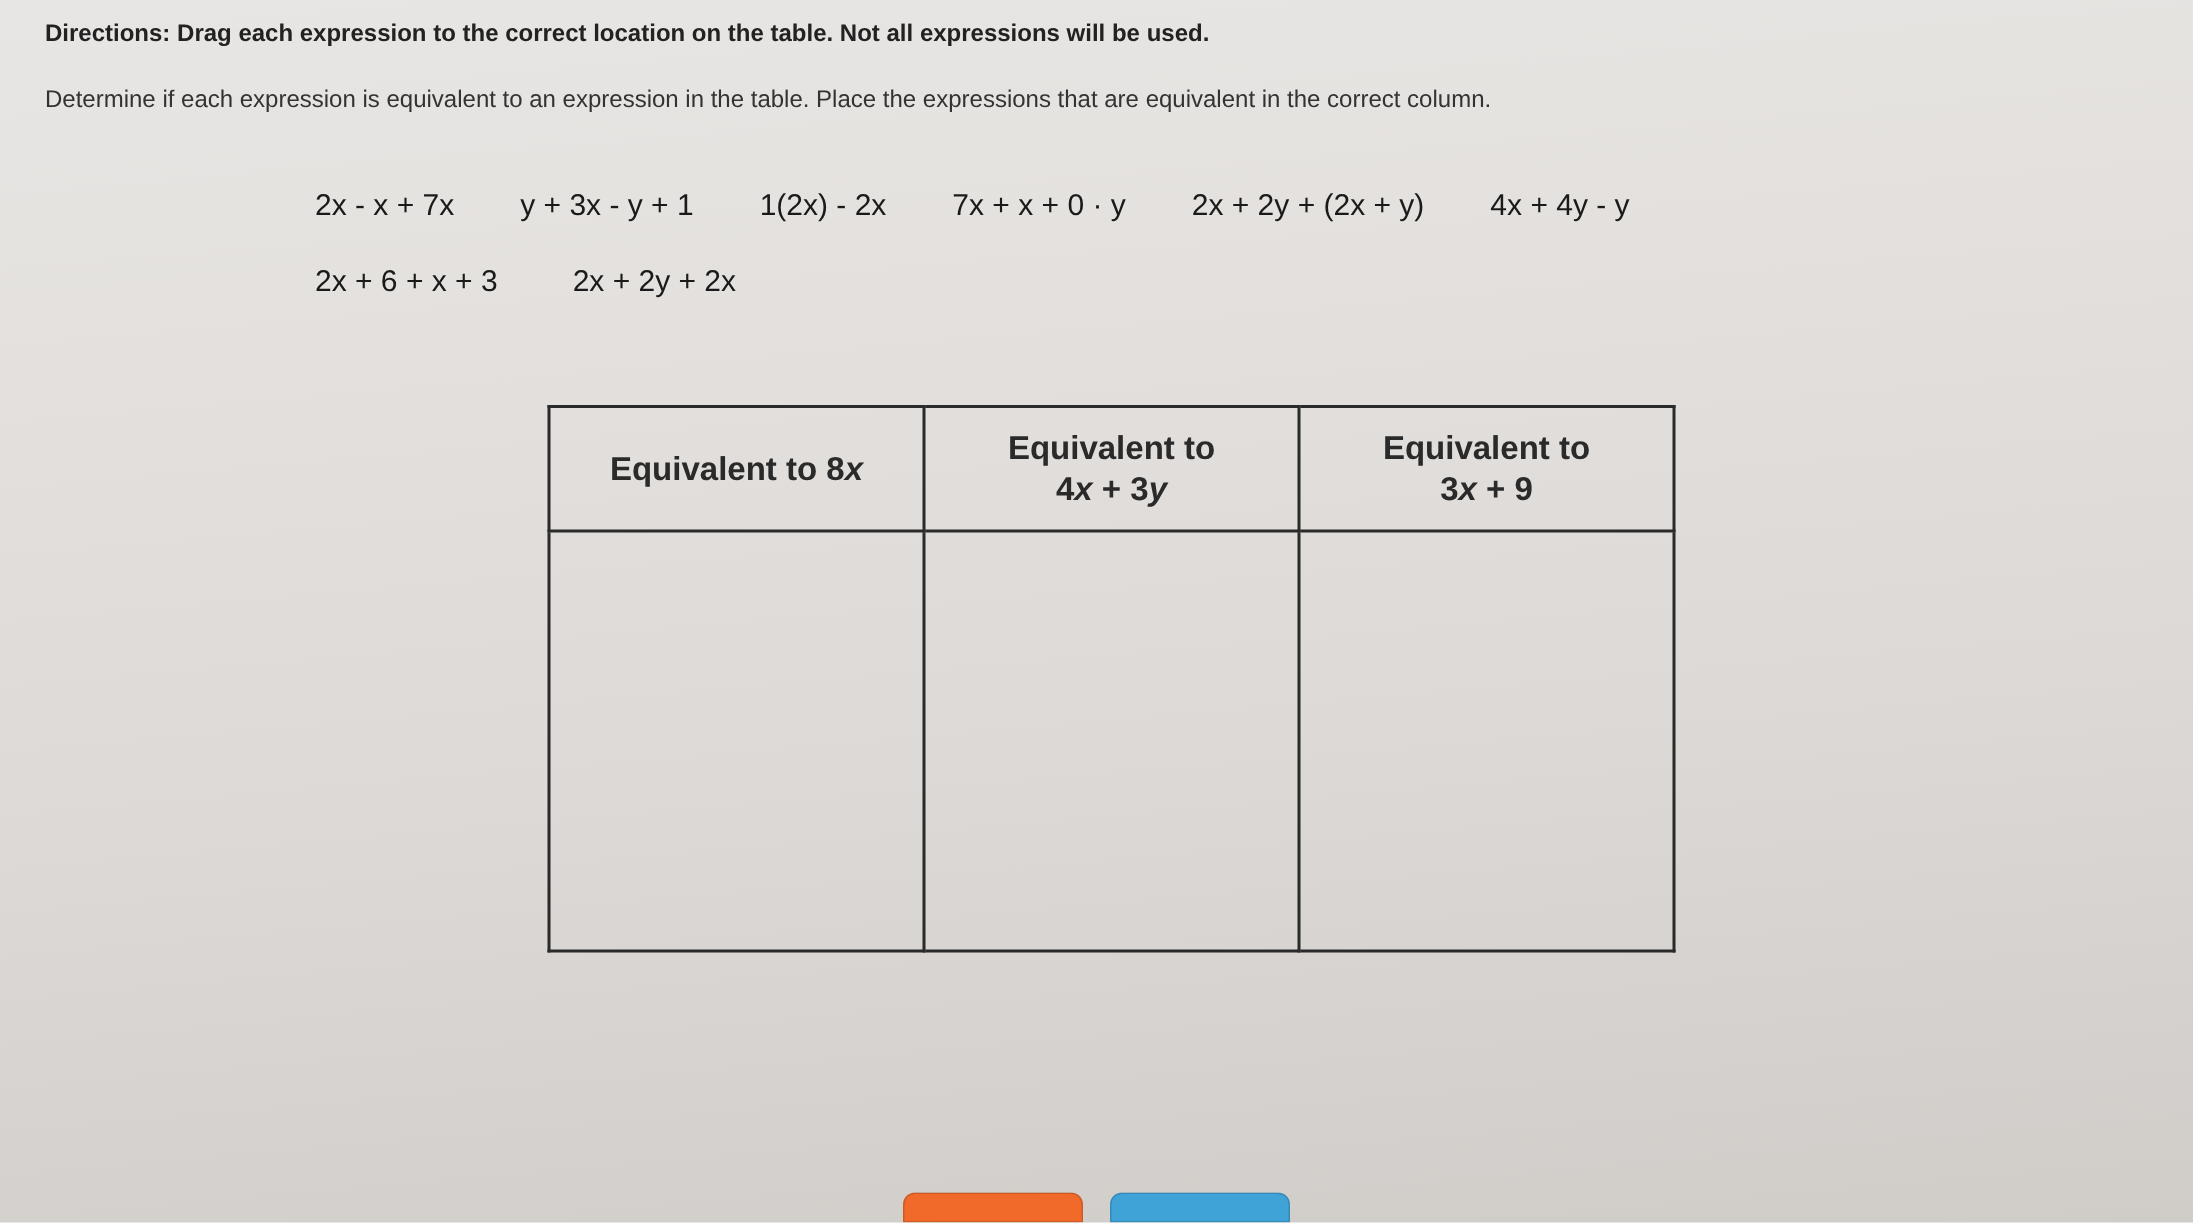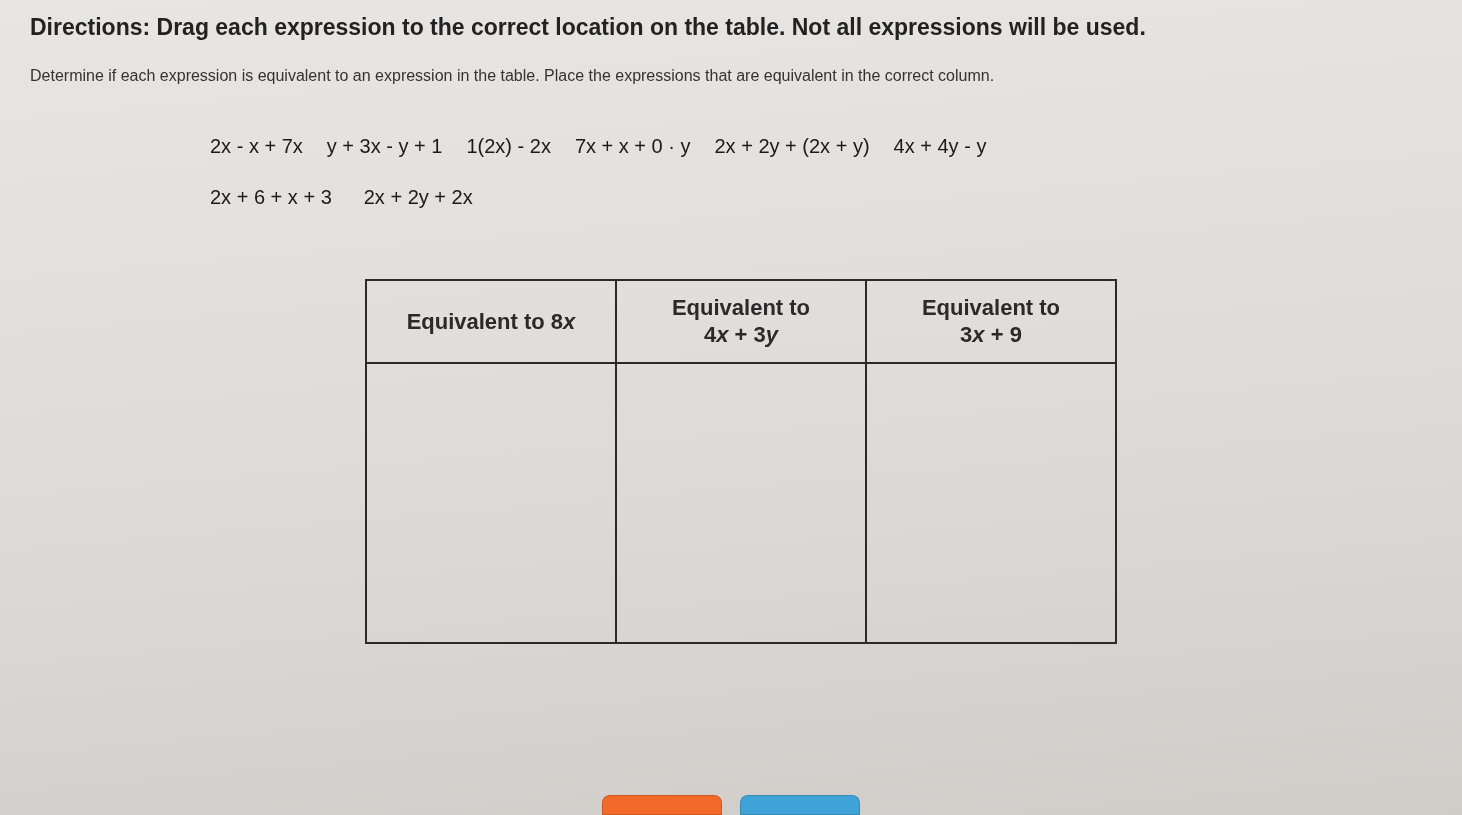--- a/index.html
+++ b/index.html
@@ -6,45 +6,45 @@
     body {
       font-family: Arial, sans-serif;
       background: linear-gradient(175deg, #e8e6e4 0%, #ddd9d6 60%, #d0ccc8 100%);
       width: 1462px;
       height: 815px;
       padding: 14px 30px;
       color: #2a2a2a;
       position: relative;
     }
     .directions {
-      font-size: 23px;
+      font-size: 16px;
       font-weight: bold;
       color: #222;
       margin-bottom: 24px;
     }
     .prompt {
       font-size: 16px;
       color: #333;
       margin-bottom: 48px;
       line-height: 1.4;
     }
     .expressions-row {
       display: flex;
-      gap: 24px;
+      gap: 44px;
       margin-left: 180px;
       margin-bottom: 28px;
       font-size: 20px;
       color: #1a1a1a;
     }
     .expressions-row .expr {
       white-space: nowrap;
       cursor: move;
     }
     .expressions-row.row2 {
-      gap: 32px;
+      gap: 50px;
       margin-bottom: 70px;
     }
     .table-wrap {
       display: flex;
       justify-content: center;
       margin-left: 20px;
     }
     table.answer-table {
       border-collapse: collapse;
       background: transparent;

